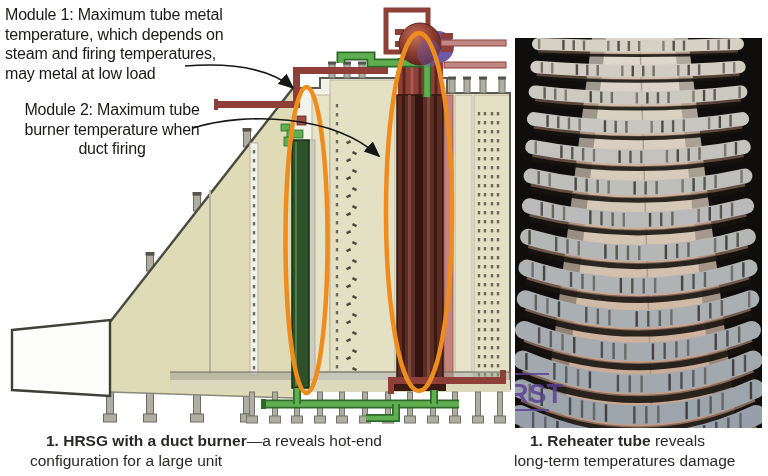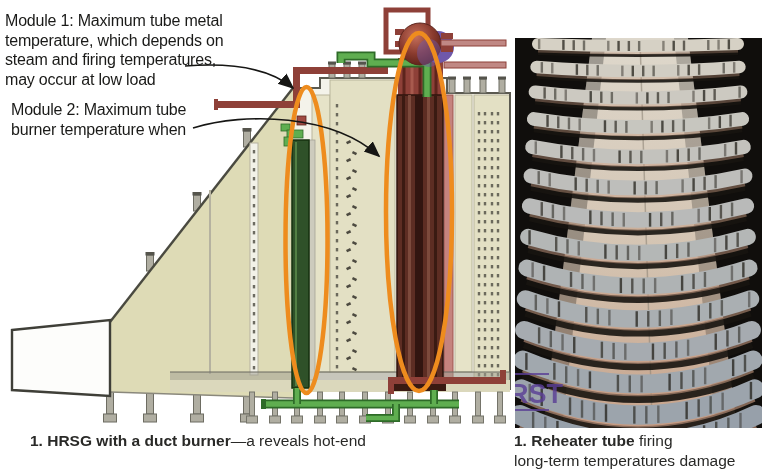--- a/index.html
+++ b/index.html
@@ -1,23 +1,23 @@
 <!DOCTYPE html>
 <html><head>
 <meta charset="utf-8">
 <style>
   html,body{margin:0;padding:0;background:#fff;}
   .canvas{position:relative;width:768px;height:476px;background:#ffffff;overflow:hidden;
           font-family:"Liberation Sans",sans-serif;}
   svg.art{position:absolute;left:0;top:0;width:768px;height:476px;}
   .ann{position:absolute;color:#1a1a18;font-size:16px;line-height:19.5px;letter-spacing:-0.2px;}
-  .ann1{left:5px;top:11px;width:240px;}
-  .ann2{left:11px;top:100px;width:220px;}
+  .ann1{left:5px;top:5px;width:240px;}
+  .ann2{left:2px;top:100px;width:220px;text-align:center;}
   .cap{position:absolute;color:#292927;font-size:15.5px;line-height:20px;}
-  .cap .b{font-weight:700;}
+  .cap .b{font-weight:700;margin-left:16px;}
   .cap1{left:30px;top:431px;width:440px;}
   .cap2{left:514px;top:431px;width:254px;}
 </style>
 </head>
 <body>
 
 <div class="canvas">
 
 <svg class="art" viewBox="0 0 768 476">
   <defs>
@@ -649,28 +649,30 @@
     <line x1="515" y1="374" x2="549" y2="374" stroke="#5b3f96" stroke-width="2" opacity="0.8"></line>
     <line x1="515" y1="410" x2="549" y2="410" stroke="#5b3f96" stroke-width="2" opacity="0.8"></line>
     <text x="509" y="403" font-family="Liberation Sans, sans-serif" font-size="27" font-weight="700" fill="#5b3f96" opacity="0.82">RST</text>
   </g>
 </svg>
 
 <div class="ann ann1">
   <div>Module 1: Maximum tube metal</div>
   <div>temperature, which depends on</div>
   <div>steam and firing temperatures,</div>
-  <div>may occur at low load</div>
+  <div>may metal at low load</div>
 </div>
 <div class="ann ann2">
   <div>Module 2: Maximum tube</div>
   <div>burner temperature when</div>
+  <div>duct firing</div>
 </div>
 
 <div class="cap cap1">
   <span class="b">1. HRSG with a duct burner</span><span>—a reveals hot-end</span><br>
+  <span>configuration for a large unit</span>
 </div>
 <div class="cap cap2">
-  <span class="b">1. Reheater tube</span><span> firing</span><br>
+  <span class="b">1. Reheater tube</span><span> reveals</span><br>
   <span>long-term temperatures damage</span>
 </div>
 
 </div>
 
 </body></html>

